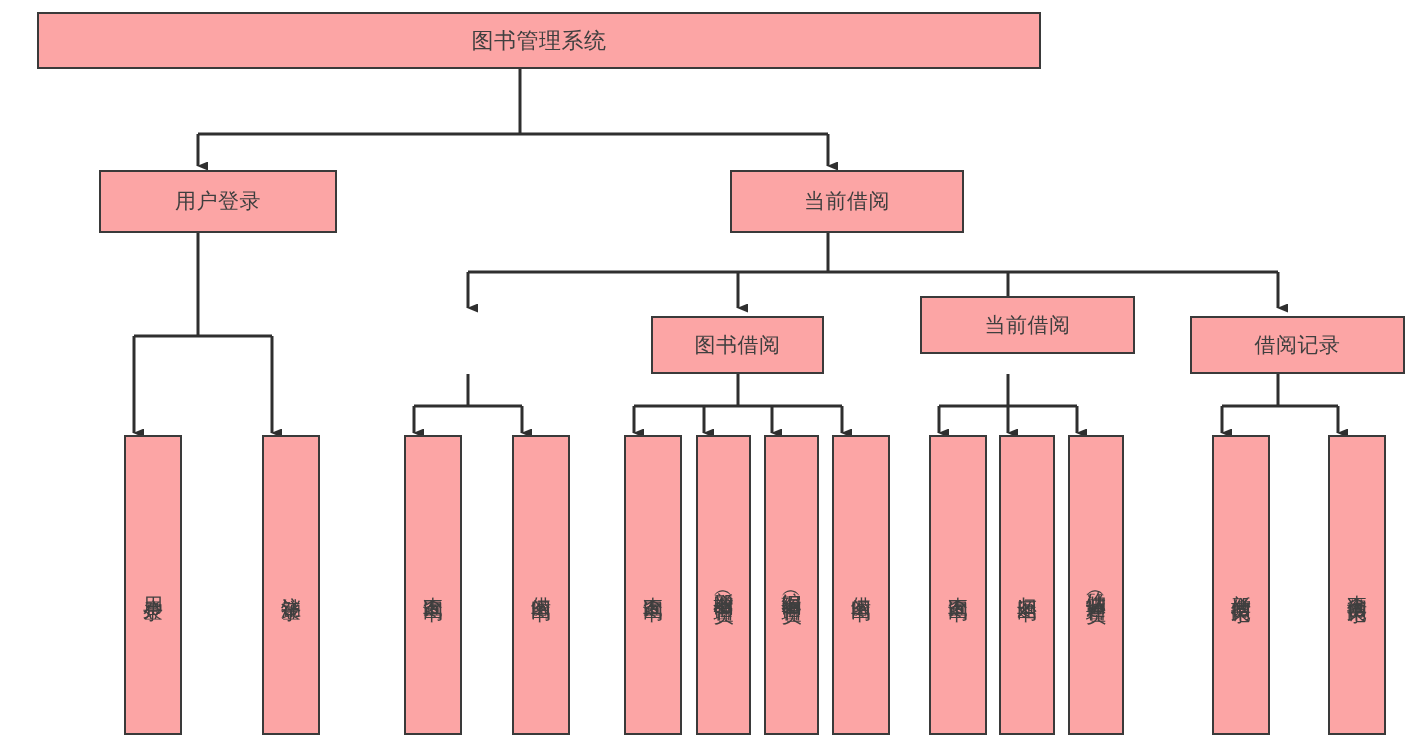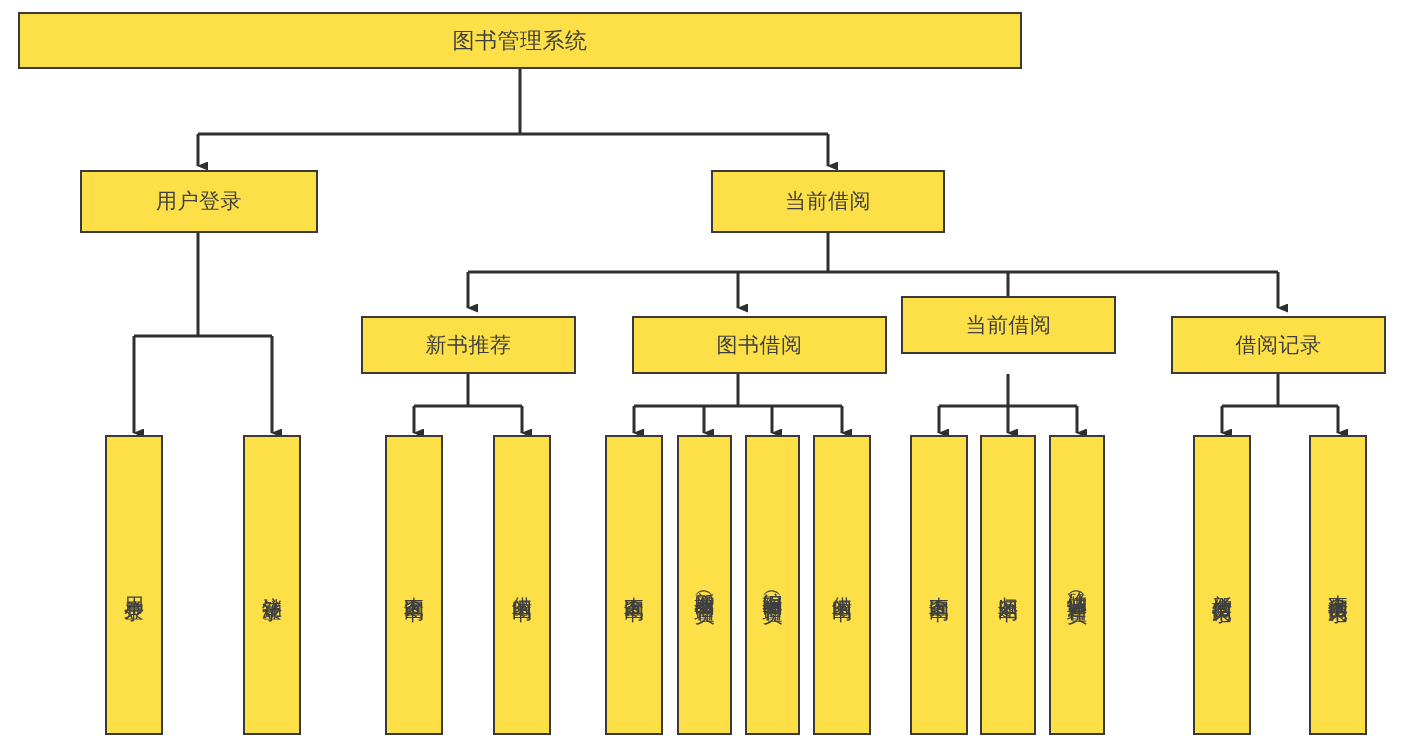--- a/index.html
+++ b/index.html
@@ -22,26 +22,27 @@
     position: absolute;
     left: 0;
     top: 0;
     width: 1405px;
     height: 747px;
     pointer-events: none;
   }
   .node {
     position: absolute;
     box-sizing: border-box;
-    background: #fde047;
+    background: #fca5a5;
     border: 2px solid #3a3a3a;
     display: flex;
     align-items: center;
     justify-content: center;
     color: #3f3f3f;
+    margin-left: 19px;
   }
   .node-label {
     display: block;
     text-align: center;
     line-height: 1.18;
     color: #3f3f3f;
     letter-spacing: 0.5px;
   }
   
   .node.horiz .node-label {
@@ -136,25 +137,22 @@
   </div>
 
   <div class="node horiz" style="left:80px; top:170px; width:238px; height:63px;">
     <span class="node-label">用户登录</span>
   </div>
 
   <div class="node horiz" style="left:711px; top:170px; width:234px; height:63px;">
     <span class="node-label">当前借阅</span>
   </div>
 
-  <div class="node horiz" style="left:361px; top:316px; width:215px; height:58px;">
-    <span class="node-label">新书推荐</span>
-  </div>
-
-  <div class="node horiz" style="left:632px; top:316px; width:255px; height:58px;">
+
+  <div class="node horiz" style="left:632px; top:316px; width:173px; height:58px;">
     <span class="node-label">图书借阅</span>
   </div>
 
   <div class="node horiz" style="left:901px; top:296px; width:215px; height:58px;">
     <span class="node-label">当前借阅</span>
   </div>
 
   <div class="node horiz" style="left:1171px; top:316px; width:215px; height:58px;">
     <span class="node-label">借阅记录</span>
   </div>

